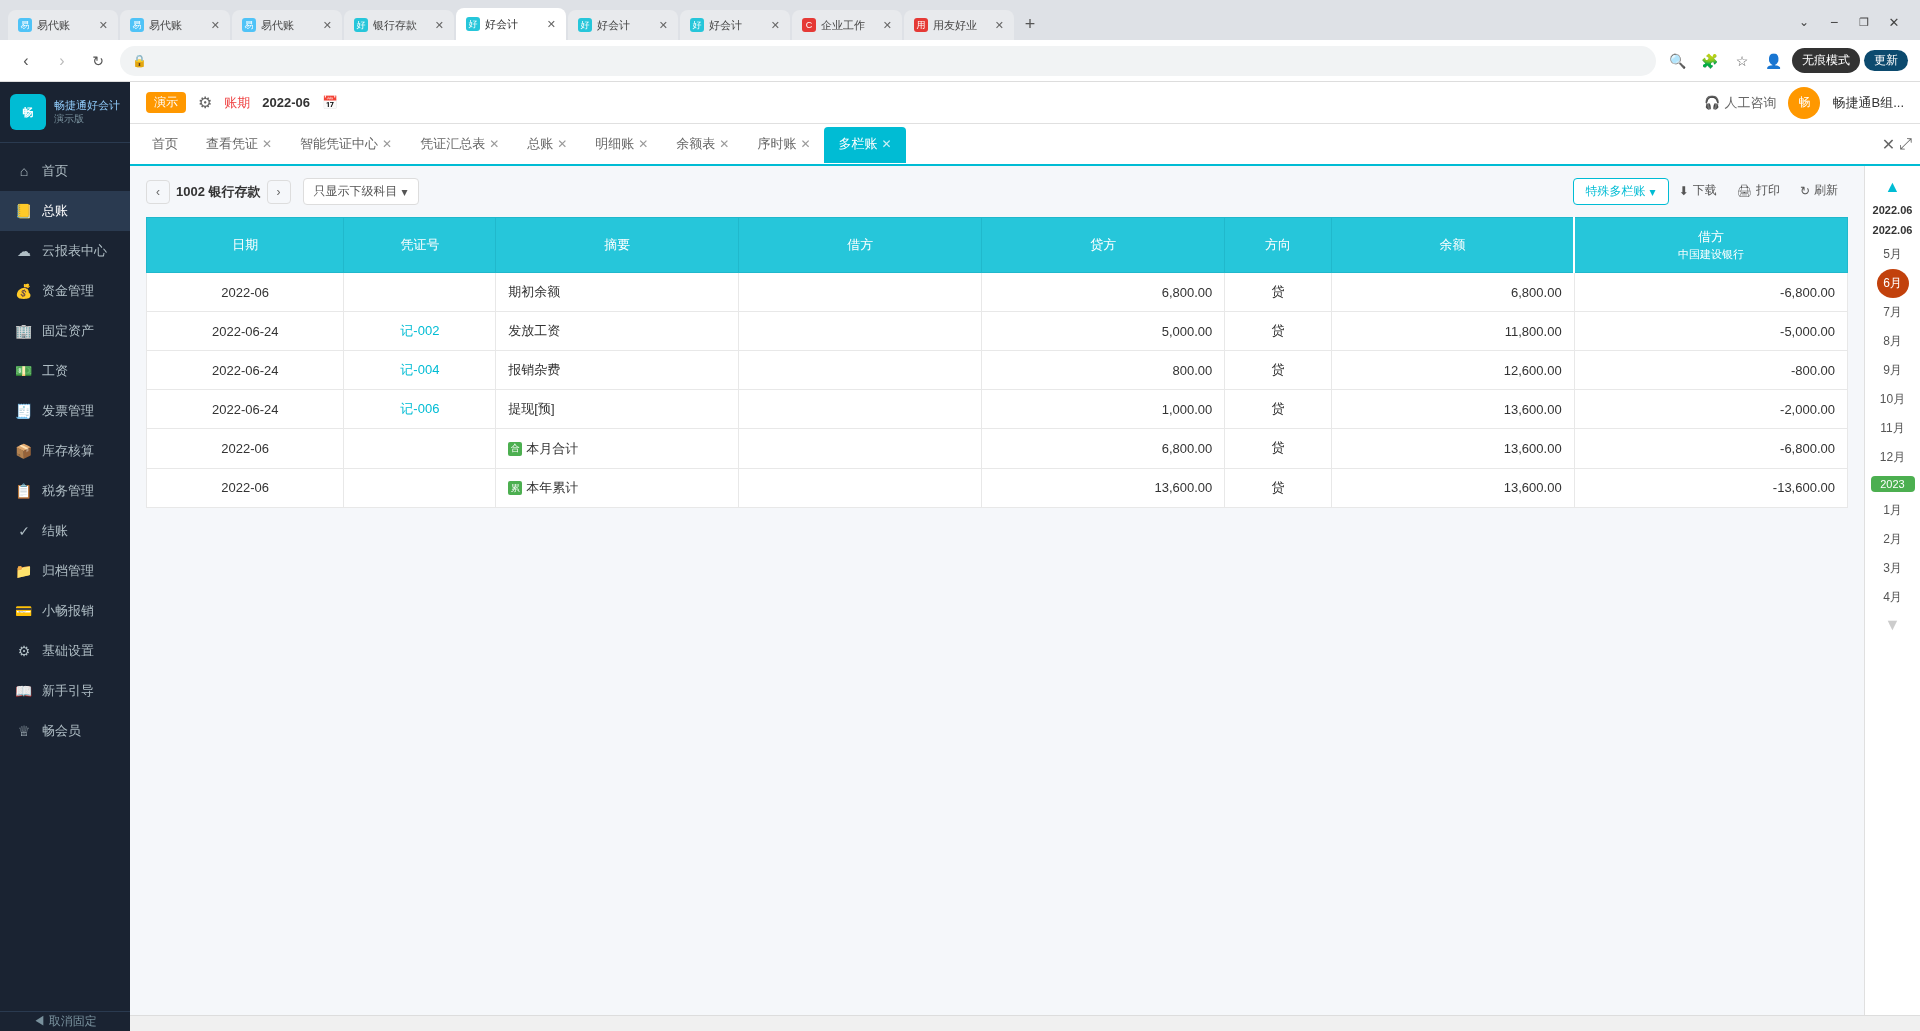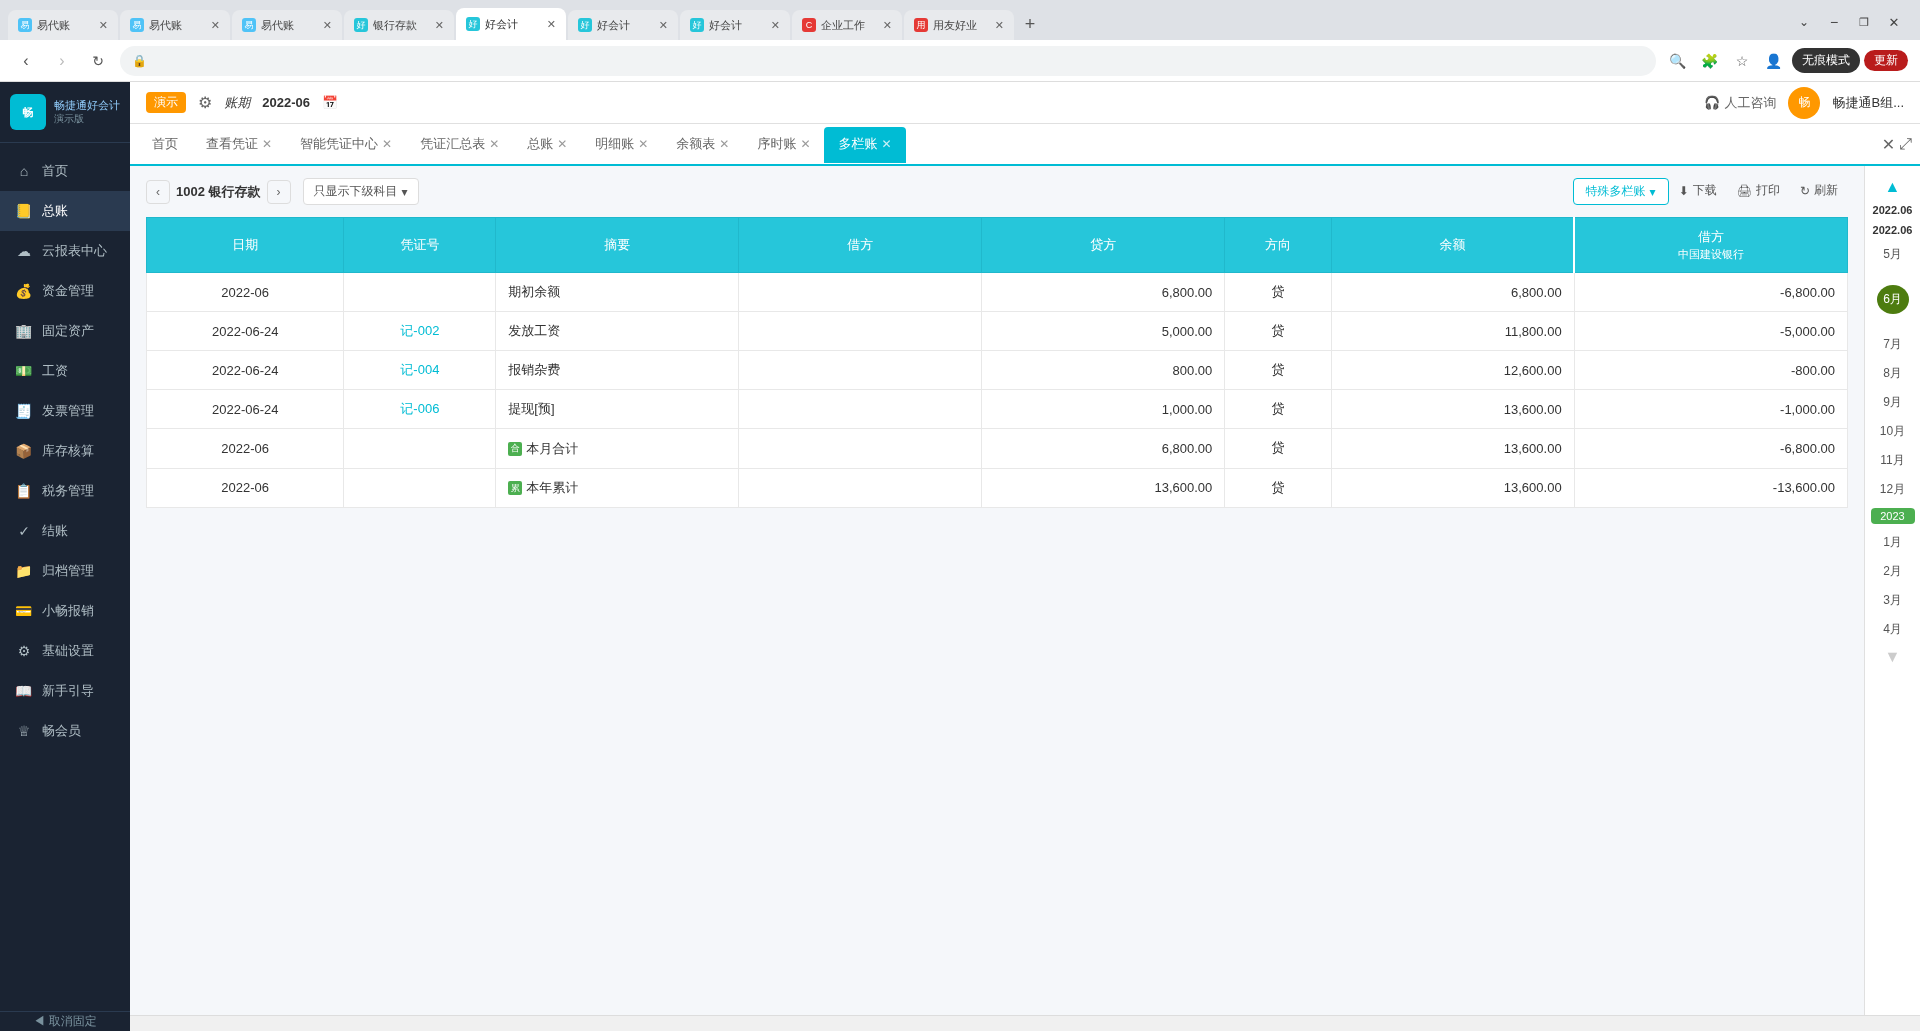--- a/index.html
+++ b/index.html
@@ -22,21 +22,21 @@
     .sidebar-bottom { padding: 1px; border-top: 1px solid #2a3a50; }
     .unpin-btn { display: flex; align-items: center; gap: 4px; color: #78909c; font-size: 12px; cursor: pointer; justify-content: center; }
 
     
     .main-content { flex: 1; display: flex; flex-direction: column; overflow: hidden; background: #f5f7fa; }
 
     
     .top-bar { background: #fff; height: 42px; display: flex; align-items: center; padding: 0 16px; gap: 12px; border-bottom: 1px solid #e0e0e0; flex-shrink: 0; }
     .demo-badge { background: #ff9800; color: #fff; border-radius: 4px; padding: 2px 8px; font-size: 12px; cursor: pointer; }
     .gear-btn { color: #666; cursor: pointer; font-size: 16px; }
-    .period-label { color: #404040; font-size: 13px; font-style: italic; }
+    .period-label { color: #ef4444; font-size: 13px; }
     .period-value { color: #333; font-weight: bold; }
     .period-icon { color: #666; cursor: pointer; }
     .top-bar-right { margin-left: auto; display: flex; align-items: center; gap: 12px; }
     .service-btn { display: flex; align-items: center; gap: 4px; color: #666; font-size: 13px; cursor: pointer; }
     .user-avatar { width: 32px; height: 32px; border-radius: 50%; background: #ff9800; display: flex; align-items: center; justify-content: center; color: #fff; font-size: 12px; }
     .user-name { color: #333; font-size: 13px; }
 
     
     .tab-nav { background: #fff; display: flex; align-items: center; border-bottom: 2px solid #00bcd4; padding: 0 0 0 8px; flex-shrink: 0; height: 42px; }
     .app-tab { padding: 8px 14px; font-size: 13px; color: #666; cursor: pointer; display: flex; align-items: center; gap: 4px; white-space: nowrap; border-bottom: 2px solid transparent; margin-bottom: -2px; }
@@ -70,21 +70,21 @@
     .ledger-table tbody td.text-left { text-align: left; }
     .ledger-table tbody td.text-right { text-align: right; }
     .ledger-table tbody td.link { color: #00bcd4; cursor: pointer; }
     .total-tag { display: inline-flex; align-items: center; gap: 4px; }
     .total-dot { width: 14px; height: 14px; background: #4caf50; border-radius: 2px; display: inline-flex; align-items: center; justify-content: center; color: #fff; font-size: 9px; flex-shrink: 0; }
 
     
     .right-panel { width: 56px; background: #fff; border-left: 1px solid #e0e0e0; display: flex; flex-direction: column; align-items: center; padding: 8px 0; overflow-y: auto; flex-shrink: 0; }
     .month-year { font-size: 11px; color: #333; font-weight: bold; width: 100%; text-align: center; padding: 4px 0; }
     .month-item { width: 44px; padding: 6px 4px; text-align: center; font-size: 12px; color: #555; cursor: pointer; border-radius: 4px; }
-    .month-item.active { background: #4d7c0f; color: #fff; border-radius: 50%; width: 32px; margin: 16px auto; }
+    .month-item.active { background: #c2410c; color: #fff; border-radius: 50%; width: 32px; margin: 0 auto; }
     .month-item.year-badge { background: #4caf50; color: #fff; font-size: 11px; border-radius: 4px; width: 44px; padding: 2px 4px; margin: 4px 0; }
     .scroll-up { color: #00bcd4; font-size: 16px; cursor: pointer; margin: 4px 0; }
     .scroll-down { color: #ccc; font-size: 16px; cursor: pointer; margin: 4px 0; }
 
     
     .ledger-main::-webkit-scrollbar { width: 6px; }
     .ledger-main::-webkit-scrollbar-track { background: #f0f0f0; }
     .ledger-main::-webkit-scrollbar-thumb { background: #ccc; border-radius: 3px; }
 
     
@@ -158,21 +158,21 @@
   <div style="width:28px;height:28px;border-radius:50%;display:flex;align-items:center;justify-content:center;color:#555;font-size:14px;cursor:pointer;">↻</div>
   <div style="flex:1;height:30px;background:#f1f3f4;border-radius:15px;display:flex;align-items:center;padding:0 12px;gap:6px;font-size:12px;">
     <span style="color:#555;font-size:12px;">🔒</span>
   </div>
   <div style="display:flex;align-items:center;gap:4px;">
     <div style="width:28px;height:28px;border-radius:50%;display:flex;align-items:center;justify-content:center;color:#555;font-size:14px;cursor:pointer;">🔍</div>
     <div style="width:28px;height:28px;border-radius:50%;display:flex;align-items:center;justify-content:center;color:#555;font-size:14px;cursor:pointer;">🧩</div>
     <div style="width:28px;height:28px;border-radius:50%;display:flex;align-items:center;justify-content:center;color:#555;font-size:14px;cursor:pointer;">☆</div>
     <div style="width:28px;height:28px;border-radius:50%;display:flex;align-items:center;justify-content:center;color:#555;font-size:14px;cursor:pointer;">👤</div>
     <div style="background:#333;color:#fff;border-radius:14px;padding:4px 10px;font-size:12px;cursor:pointer;">无痕模式</div>
-    <div style="background:#b91c1c;color:#fff;border-radius:14px;padding:2px 10px;font-size:12px;cursor:pointer;">更新</div>
+    <div style="background:#0c4a6e;color:#fff;border-radius:14px;padding:2px 10px;font-size:12px;cursor:pointer;">更新</div>
   </div>
 </div>
 
 <div class="app-layout">
 
   <div class="sidebar">
     <div class="logo-area">
       <div class="logo-box">
         <div class="logo-icon">畅</div>
         <div>
@@ -390,21 +390,21 @@
             </tr>
 
             <tr>
               <td>2022-06-24</td>
               <td class="link">记-006</td>
               <td class="text-left">提现[预]</td>
               <td class="text-right"></td>
               <td class="text-right">1,000.00</td>
               <td>贷</td>
               <td class="text-right">13,600.00</td>
-              <td class="text-right">-1,000.00</td>
+              <td class="text-right">-2,000.00</td>
             </tr>
 
             <tr>
               <td>2022-06</td>
               <td></td>
               <td class="text-left">
                 <span class="total-tag">
                   <span class="total-dot">合</span>
                   本月合计
                 </span>

